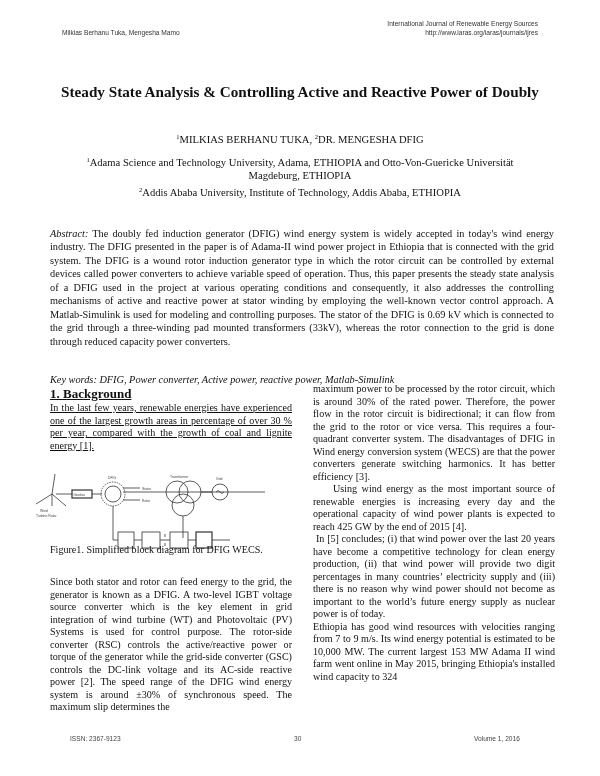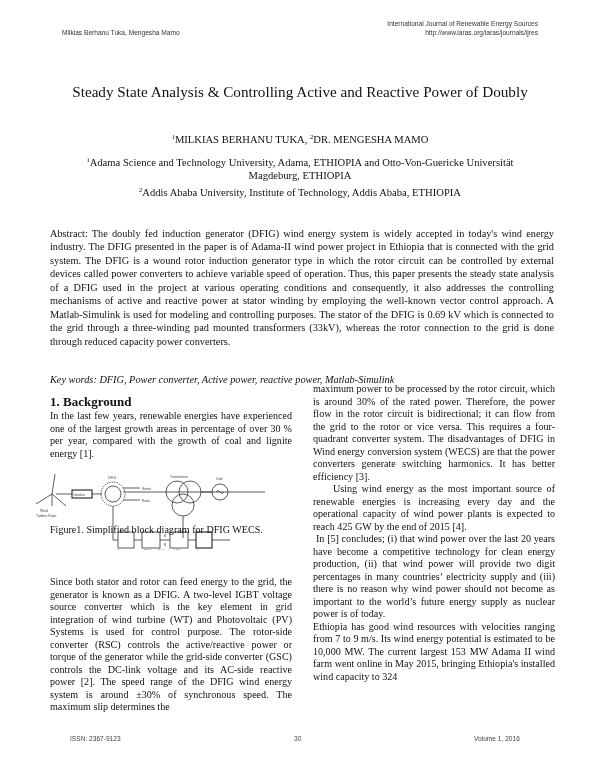--- a/index.html
+++ b/index.html
@@ -10,70 +10,70 @@
     .hdr-left {
       position: absolute; left: 62px; top: 29px;
       font-family: "Liberation Sans", sans-serif; font-size: 6.6px; color: #333;
     }
     .hdr-right {
       position: absolute; right: 62px; top: 19px; text-align: right;
       font-family: "Liberation Sans", sans-serif; font-size: 6.6px; color: #333; line-height: 9px;
     }
     .title {
       position: absolute; left: 20px; width: 560px; top: 82px; text-align: center;
-      font-weight: normal; font-size: 15.2px; line-height: 19px; color: #111;
+      font-weight: bold; font-size: 15.2px; line-height: 19px; color: #111;
     }
     .authors {
       position: absolute; left: 0; width: 600px; top: 133px; text-align: center; font-size: 10.6px;
     }
     .affil {
       position: absolute; left: 0; width: 600px; top: 153px; text-align: center;
       font-size: 10.6px; line-height: 13.4px;
     }
     sup { font-size: 6.5px; vertical-align: 4px; }
     .abstract {
       position: absolute; left: 50px; width: 504px; top: 227px;
       font-size: 10.3px; line-height: 13.45px; text-align: justify;
     }
-    .abstract .lbl { }
+    .abstract .lbl { font-style: italic; }
     .keywords {
       position: absolute; left: 50px; top: 374px; font-size: 10.3px; font-style: italic;
     }
     .col {
       position: absolute; width: 242px; font-size: 10.1px; line-height: 12.5px; text-align: justify;
     }
-    .col-left { left: 50px; top: 394px; }
+    .col-left { left: 50px; top: 386px; text-decoration: underline; }
     .col-right { left: 313px; top: 383px; }
     .sec-head { font-weight: bold; font-size: 13px; line-height: 15px; margin-bottom: 1px; }
     p { margin: 0; }
     .indent { text-indent: 20px; }
     .indent-small { text-indent: 3px; }
     .figure { position: absolute; left: 30px; top: 470px; width: 270px; height: 80px; }
-    .fig-caption { position: absolute; left: 50px; top: 524px; font-size: 10.1px; text-align: right; }
+    .fig-caption { position: absolute; left: 50px; top: 544px; font-size: 10.1px; text-align: right; }
     .col-left-2 { left: 50px; top: 564px; margin-top: 12px; }
     .footer {
       position: absolute; top: 735px; font-family: "Liberation Sans", sans-serif;
       font-size: 6.6px; color: #444;
     }
   </style>
 </head>
 <body>
 
 <div class="hdr-left">Milkias Berhanu Tuka, Mengesha Mamo</div>
 <div class="hdr-right">
   <div>International Journal of Renewable Energy Sources</div>
   <div>http://www.iaras.org/iaras/journals/ijres</div>
 </div>
 
 <div class="title">
   <div>Steady State Analysis &amp; Controlling Active and Reactive Power of Doubly</div>
 </div>
 
 <div class="authors">
-  <sup>1</sup><span>MILKIAS BERHANU TUKA, </span><sup>2</sup><span>DR. MENGESHA MAMO</span>
+  <sup>1</sup><span>MILKIAS BERHANU TUKA, </span><sup>2</sup><span>DR. MENGESHA DFIG</span>
 </div>
 
 <div class="affil">
   <div><sup>1</sup><span>Adama Science and Technology University, Adama, ETHIOPIA and Otto-Von-Guericke Universität</span></div>
   <div>Magdeburg, ETHIOPIA</div>
   <div><sup>2</sup><span>Addis Ababa University, Institute of Technology, Addis Ababa, ETHIOPIA</span></div>
 </div>
 
 <div class="abstract">
   <span class="lbl">Abstract:</span><span> The doubly fed induction generator (DFIG) wind energy system is widely accepted in today's wind energy industry. The DFIG presented in the paper is of Adama-II wind power project in Ethiopia that is connected with the grid system. The DFIG is a wound rotor induction generator type in which the rotor circuit can be controlled by external devices called power converters to achieve variable speed of operation. Thus, this paper presents the steady state analysis of a DFIG used in the project at various operating conditions and consequently, it also addresses the controlling mechanisms of active and reactive power at stator winding by employing the well-known vector control approach. A Matlab-Simulink is used for modeling and controlling purposes. The stator of the DFIG is 0.69 kV which is connected to the grid through a three-winding pad mounted transformers (33kV), whereas the rotor connection to the grid is done through reduced capacity power converters.</span>

